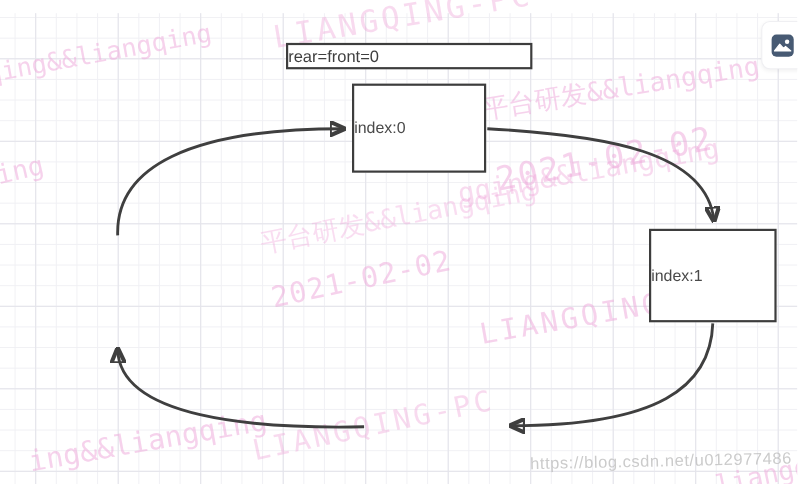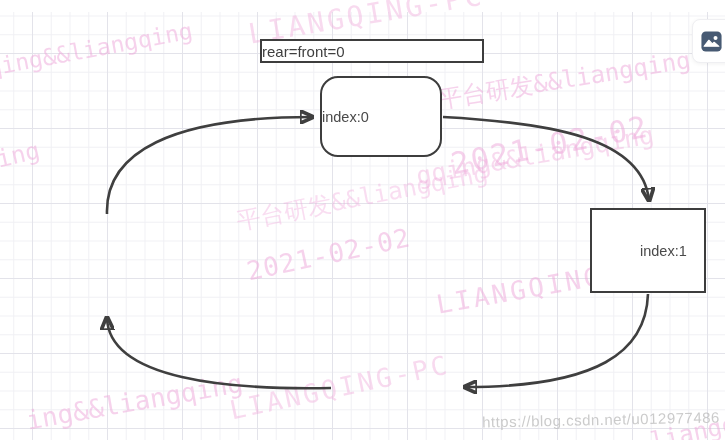--- a/index.html
+++ b/index.html
@@ -34,22 +34,22 @@
       color:rgba(185,185,185,0.75);transform:rotate(-1.2deg);z-index:1;
       font-family:"Liberation Sans", sans-serif;pointer-events:none;}
   
   #arrows{position:absolute;left:0;top:0;z-index:2;pointer-events:none;}
   #arrows path{fill:none;stroke:#3f3f3f;stroke-width:2.6px;}
   
   .node{position:absolute;box-sizing:border-box;background:#ffffff;border:2.5px solid #3d3d3d;
         display:flex;align-items:center;z-index:3;
         font-size:14.5px;color:#4a4a4a;}
   #label-box{left:260px;top:39px;width:224px;height:24px;font-size:15px;color:#3f3f3f;}
-  #node0{left:320px;top:76px;width:122px;height:81px;border-radius:18px;}
-  #node1{left:590px;top:208px;width:116px;height:85px;padding-left:48px;}
+  #node0{left:320px;top:76px;width:122px;height:81px;}
+  #node1{left:590px;top:208px;width:116px;height:85px;}
   #node2{left:332px;top:344px;width:123px;height:84px;}
   #node3{left:46px;top:214px;width:122px;height:86px;}
   
   #tool-card{position:absolute;left:692px;top:19px;width:44px;height:42px;background:#ffffff;
      border:1px solid #efeff2;border-radius:8px;box-shadow:0 1px 4px rgba(0,0,0,0.06);z-index:4;
      display:flex;align-items:center;}
   #image-button{width:21px;height:21px;margin-left:8px;border:none;background:transparent;
      padding:0;cursor:pointer;display:block;}
 </style>
 </head>

